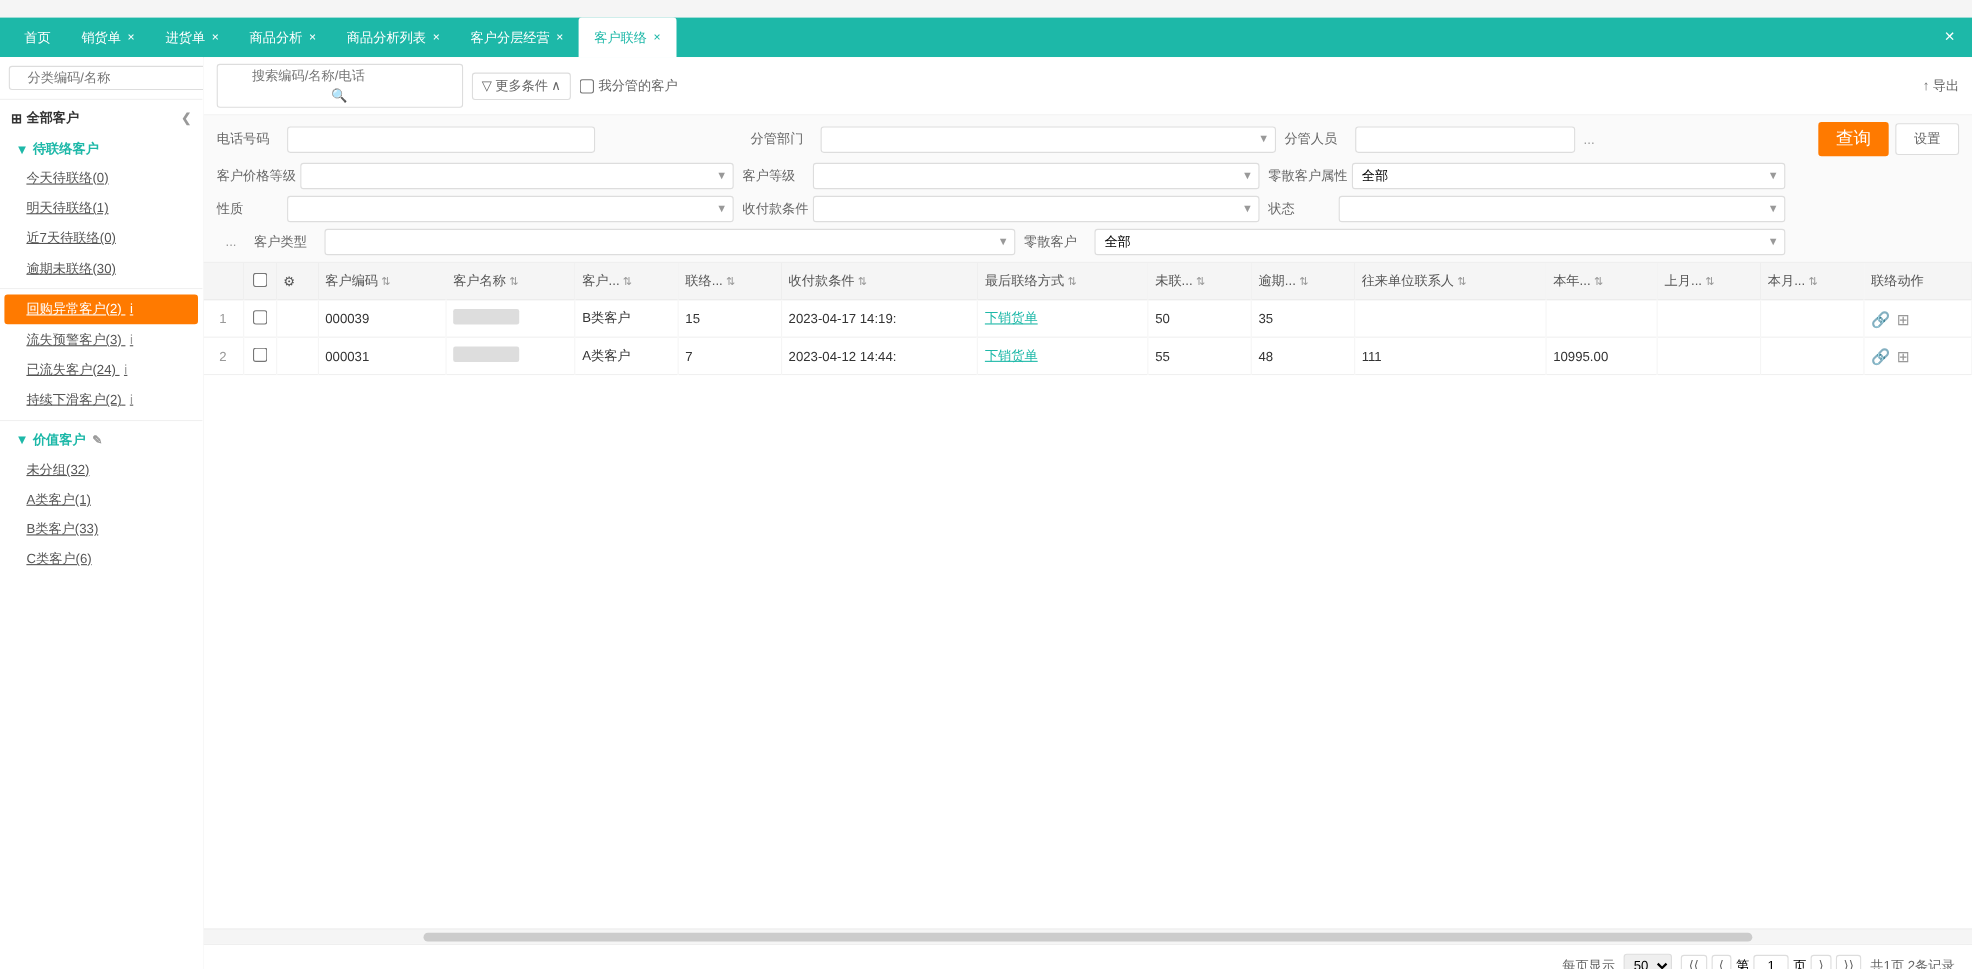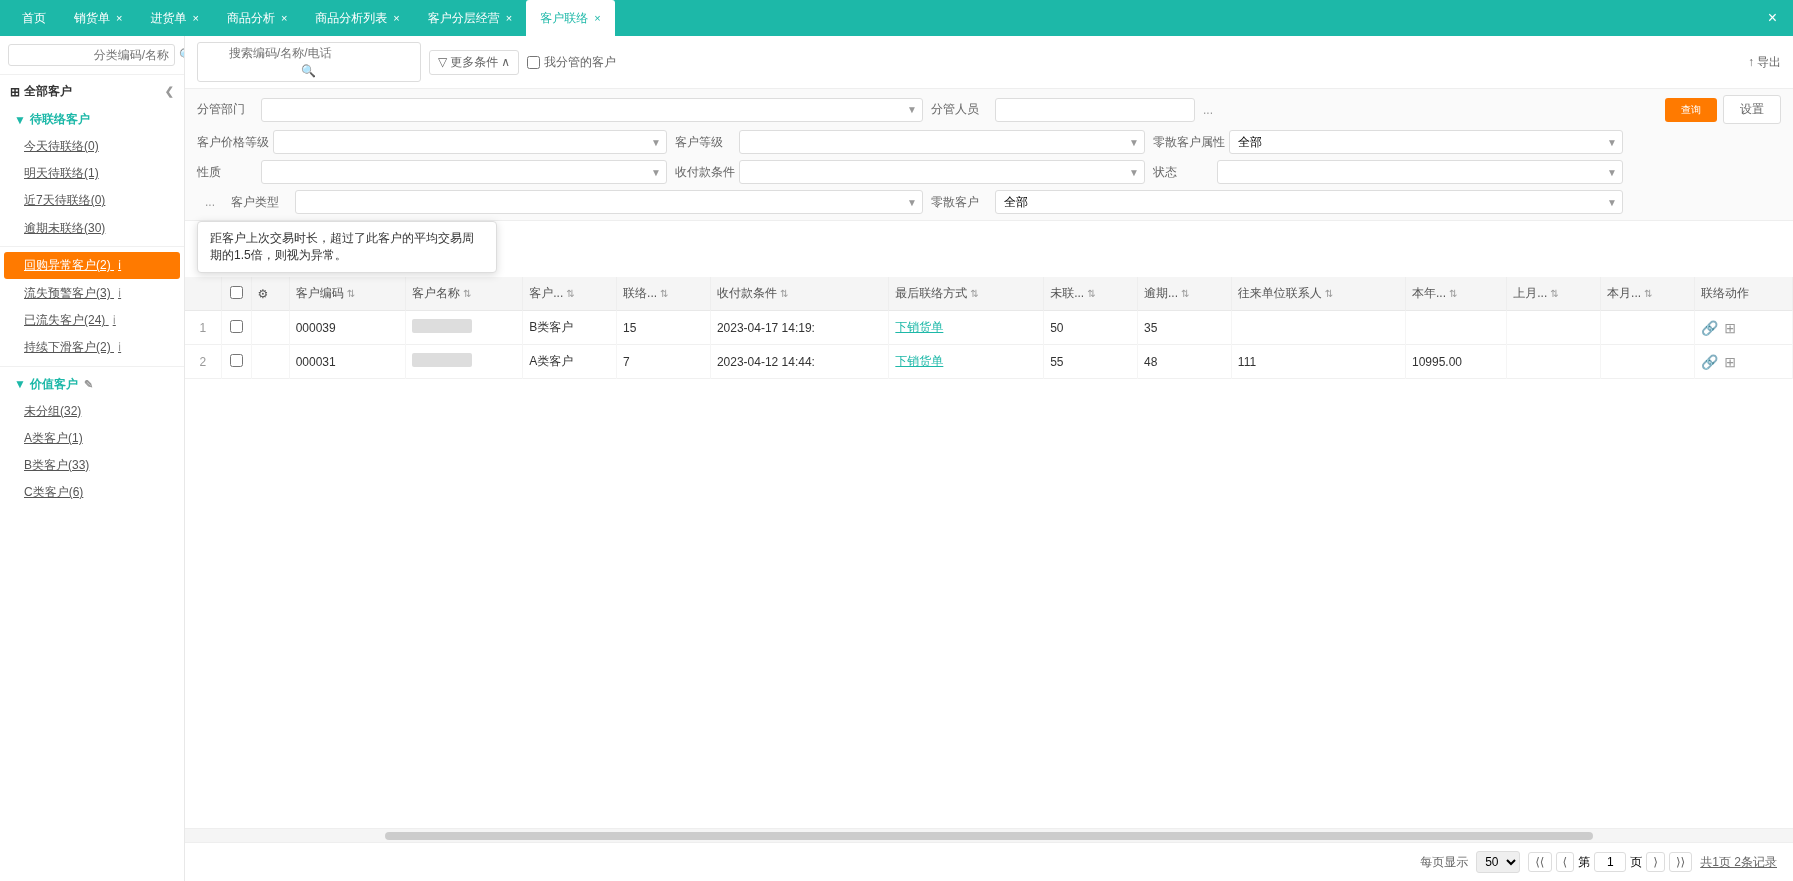--- a/index.html
+++ b/index.html
@@ -6,20 +6,21 @@
     body { background: #f5f5f5; width: 1793px; height: 881px; overflow: hidden; }
 
     
     .top-nav {
       background: #1db8a8;
       height: 36px;
       display: flex;
       align-items: center;
       padding: 0 8px;
       color: white;
+      margin-top: 16px;
     }
     .top-nav .nav-item {
       padding: 0 14px;
       height: 36px;
       line-height: 36px;
       cursor: pointer;
       color: white;
       font-size: 13px;
       white-space: nowrap;
       display: flex;
@@ -63,24 +64,23 @@
       display: flex;
       align-items: center;
       padding: 8px 8px;
       border-bottom: 1px solid #f0f0f0;
       gap: 4px;
     }
     .sidebar-search input {
       flex: 1;
       border: 1px solid #ddd;
       border-radius: 3px;
-      padding: 3px 5px;
+      padding: 3px 16px;
       font-size: 12px;
       outline: none;
-      text-align: right;
     }
     .sidebar-search .search-btn {
       color: #999;
       cursor: pointer;
     }
     .sidebar-section-header {
       display: flex;
       align-items: center;
       padding: 8px 10px 6px 10px;
       font-weight: bold;
@@ -245,21 +245,21 @@
       gap: 6px;
       align-items: center;
     }
     .btn-query {
       background: #ff7a00;
       color: white;
       border: none;
       border-radius: 3px;
       padding: 5px 16px;
       cursor: pointer;
-      font-size: 10px;
+      font-size: 16px;
     }
     .btn-settings {
       background: white;
       color: #666;
       border: 1px solid #ddd;
       border-radius: 3px;
       padding: 5px 16px;
       cursor: pointer;
       font-size: 12px;
     }
@@ -508,20 +508,24 @@
           <span>↑</span>
           <span>导出</span>
         </div>
       </div>
     </div>
 
     <div class="advanced-filters">
 
       <div class="filter-row">
         <div class="filter-field">
+          <label>电话号码</label>
+          <input type="text" class="field-input" style="max-width: 280px;">
+        </div>
+        <div class="filter-field">
           <label>分管部门</label>
           <div class="select-wrapper">
             <select>
               <option></option>
             </select>
             <span class="chevron">▼</span>
           </div>
         </div>
         <div class="filter-field">
           <label>分管人员</label>
@@ -613,23 +617,20 @@
             <select>
               <option>全部</option>
             </select>
             <span class="chevron">▼</span>
           </div>
         </div>
         <div style="min-width: 150px;"></div>
       </div>
     </div>
 
-    <div class="tooltip-box" style="position:relative;top:auto;left:auto;margin:0 12px 4px 12px;">
-      <span>距客户上次交易时长，超过了此客户的平均交易周期的1.5倍，则视为异常。</span>
-    </div>
 
     <div class="table-area">
       <table>
         <thead>
           <tr>
             <th style="width:36px;"></th>
             <th class="col-checkbox">
               <input type="checkbox" style="">
             </th>
             <th>

